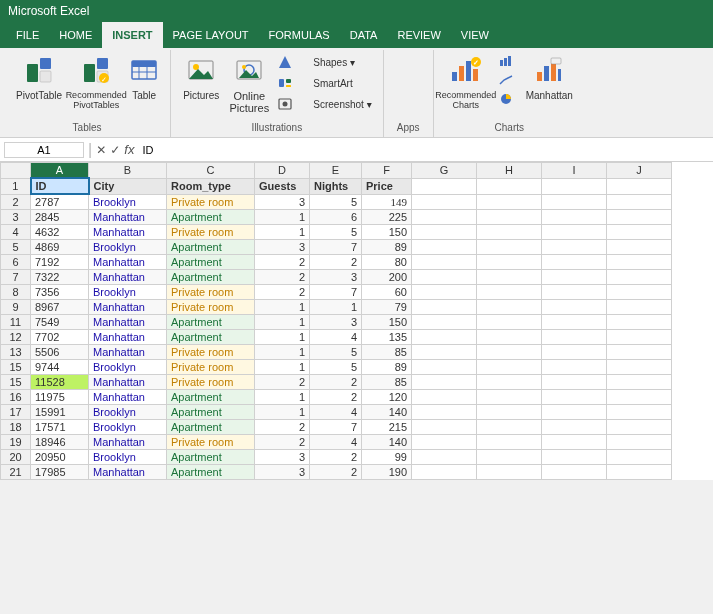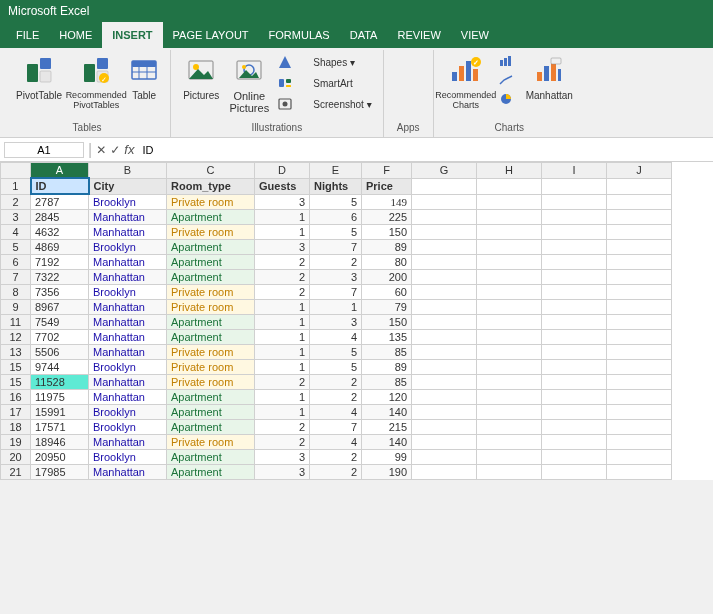--- a/index.html
+++ b/index.html
@@ -542,21 +542,21 @@
           <td style="text-align: right;">1</td>
           <td style="text-align: right;">5</td>
           <td style="text-align: right;">89</td>
           <td></td>
           <td></td>
           <td></td>
           <td></td>
         </tr>
         <tr>
           <td class="row-header">15</td>
-          <td style="background: #5eead4;">11528</td>
+          <td style="background: #bef264;">11528</td>
           <td style="background: rgb(248, 248, 248); color: rgb(26, 13, 171);">Manhattan</td>
           <td style="background: rgb(255, 248, 225); color: rgb(193, 127, 0);">Private room</td>
           <td style="background: rgb(248, 248, 248); text-align: right;">2</td>
           <td style="background: rgb(248, 248, 248); text-align: right;">2</td>
           <td style="background: rgb(248, 248, 248); text-align: right;">85</td>
           <td></td>
           <td></td>
           <td></td>
           <td></td>
         </tr>

